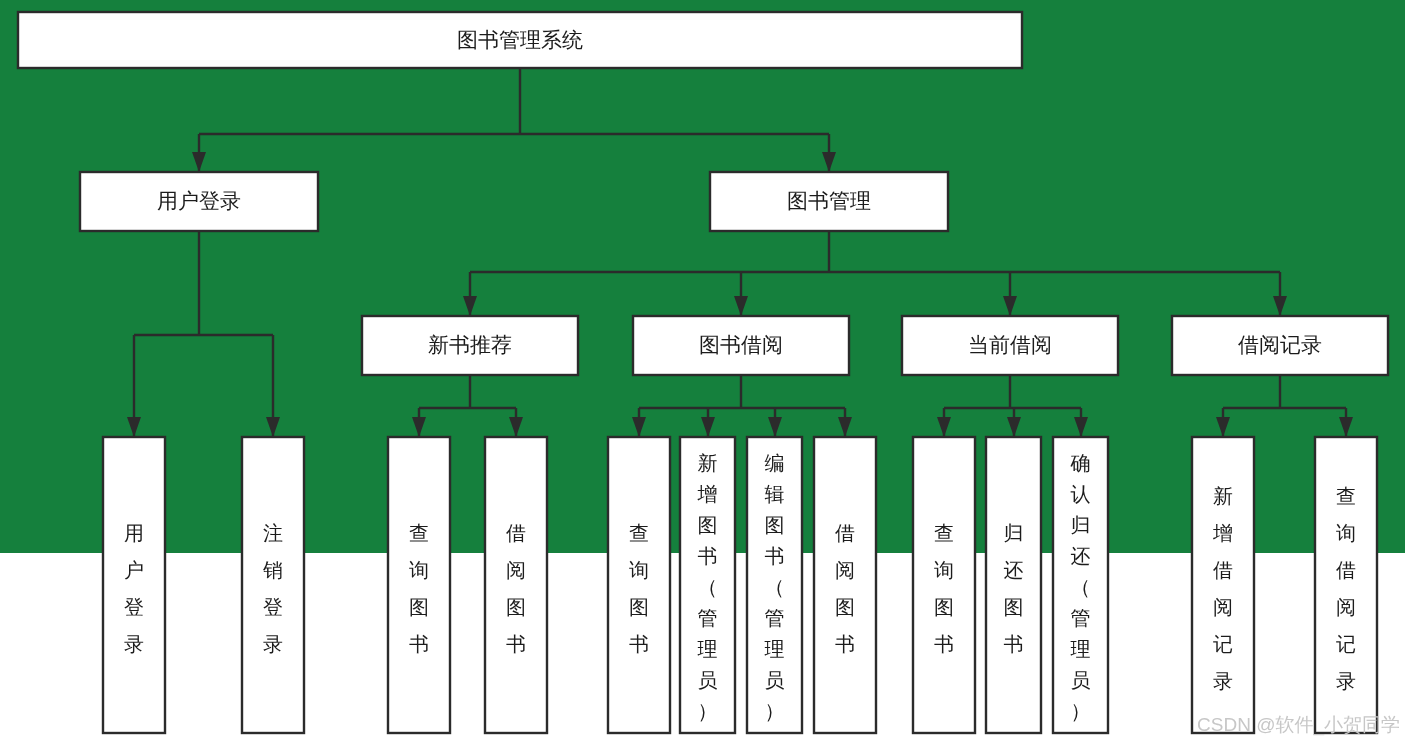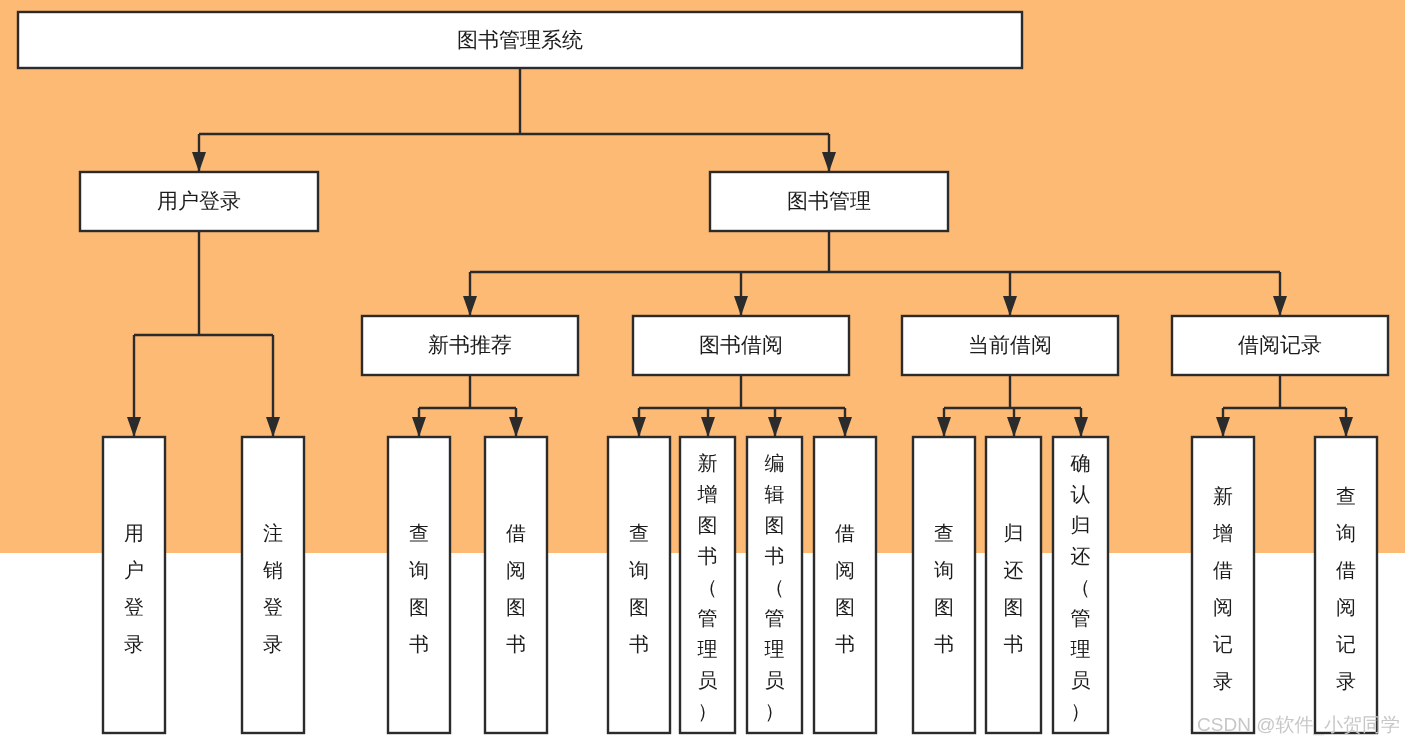--- a/index.html
+++ b/index.html
@@ -10,21 +10,21 @@
   body {
     width: 1405px;
     height: 747px;
     overflow: hidden;
     font-family: "Liberation Sans", "DejaVu Sans", sans-serif;
   }
   #diagram-root {
     position: relative;
     width: 1405px;
     height: 553px;
-    background: #fdba74;
+    background: #15803d;
   }
   svg#flow-svg {
     position: absolute;
     left: 0;
     top: 0;
     width: 1405px;
     height: 747px;
     display: block;
   }
   .node-rect {

